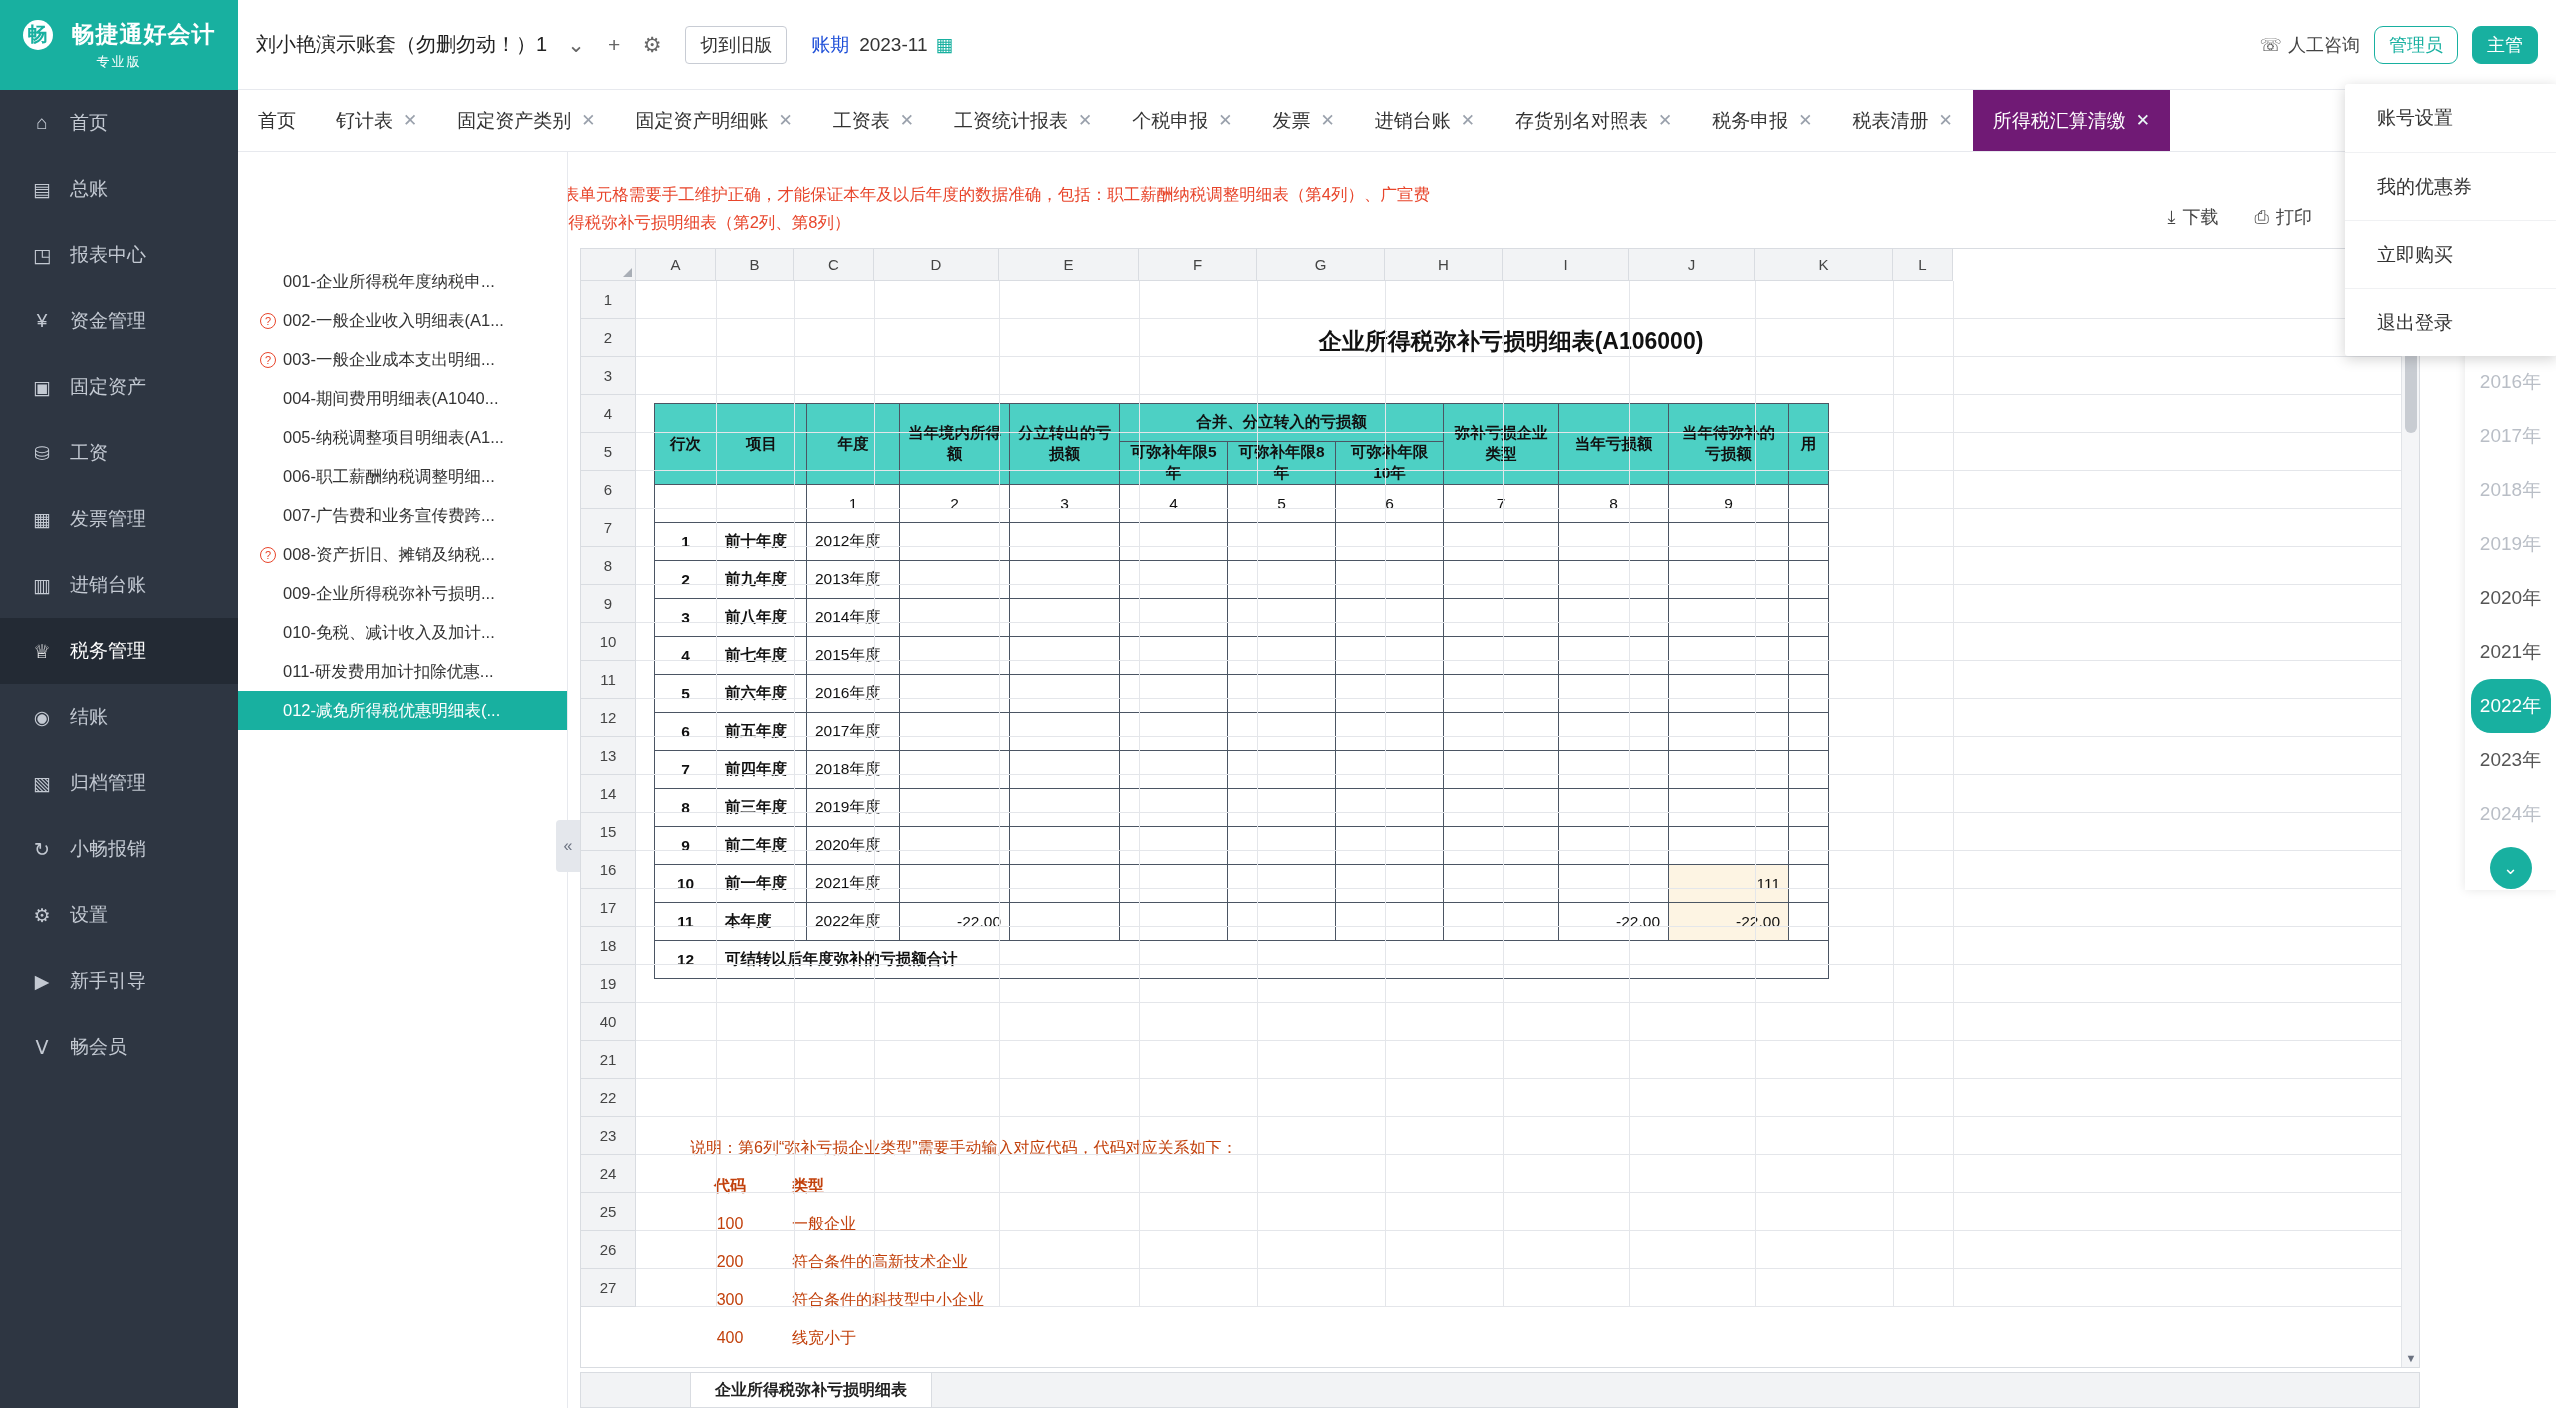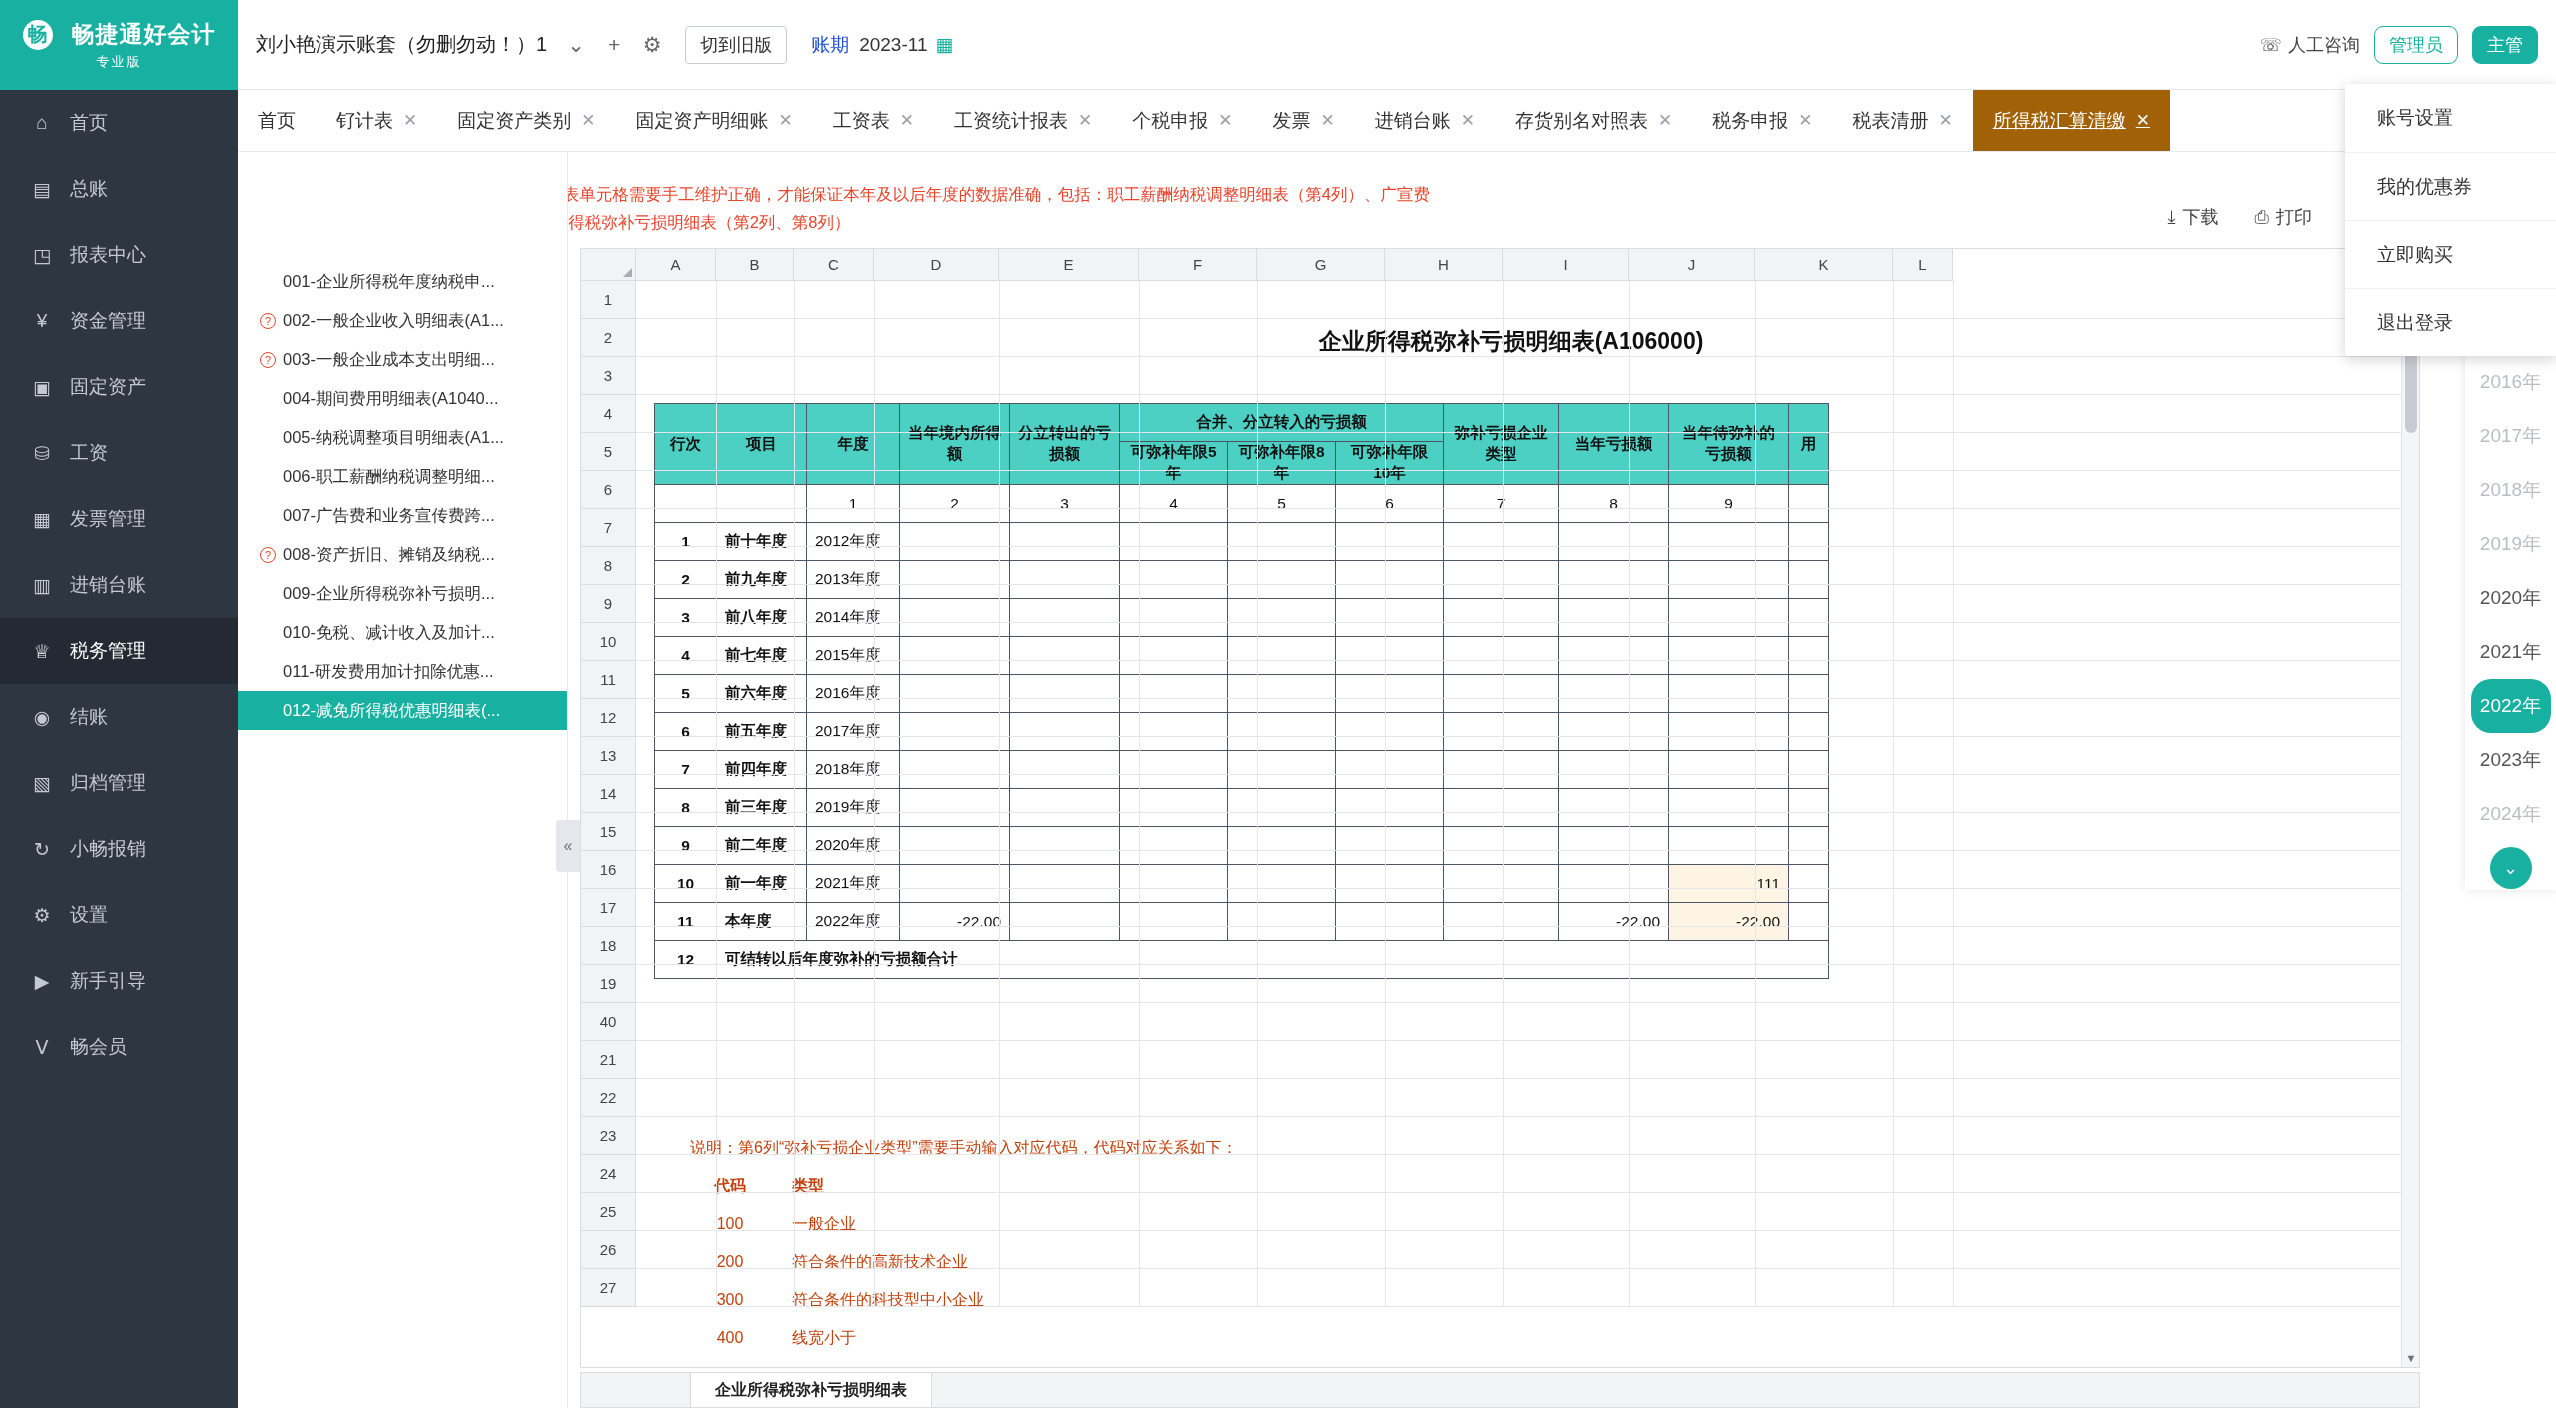--- a/index.html
+++ b/index.html
@@ -67,21 +67,21 @@
   .tabbar {
     position:absolute; left:238px; top:90px; width:2318px; height:62px;
     background:#ffffff; border-bottom:1px solid #e7e9ee; display:flex; align-items:stretch;
     overflow:hidden;
   }
   .tab {
     display:flex; align-items:center; gap:10px; padding:0 20px; font-size:19px; color:#333;
     cursor:pointer; white-space:nowrap;
   }
   .tab .x { color:#9aa1ac; font-size:17px; }
-  .tab.active { background:#a16207; color:#ffffff;text-decoration:underline; }
+  .tab.active { background:#701a75; color:#ffffff; }
   .tab.active .x { color:#eafaf7; }
 
   
   .warn {
     position:absolute; left:262px; top:180px; width:1180px;
     font-size:16.5px; color:#e8452b; line-height:1.7;
   }
   .toolbar-right {
     position:absolute; right:150px; top:205px; display:flex; gap:36px; align-items:center;
   }

